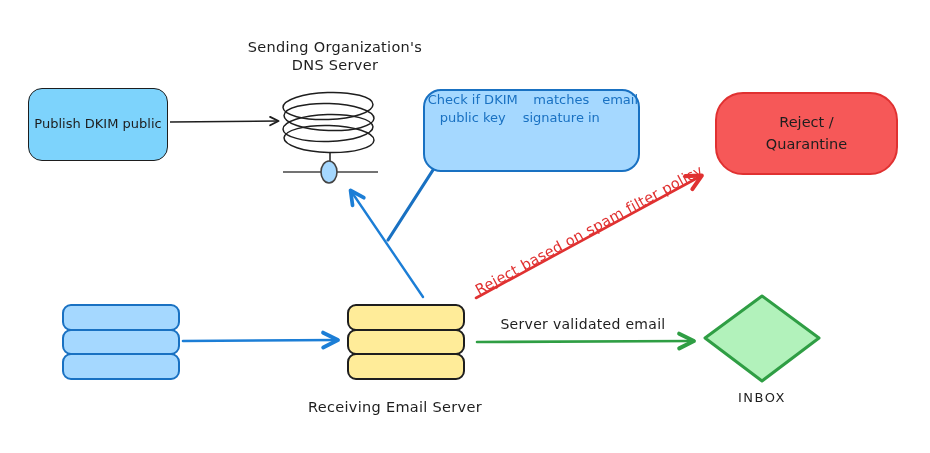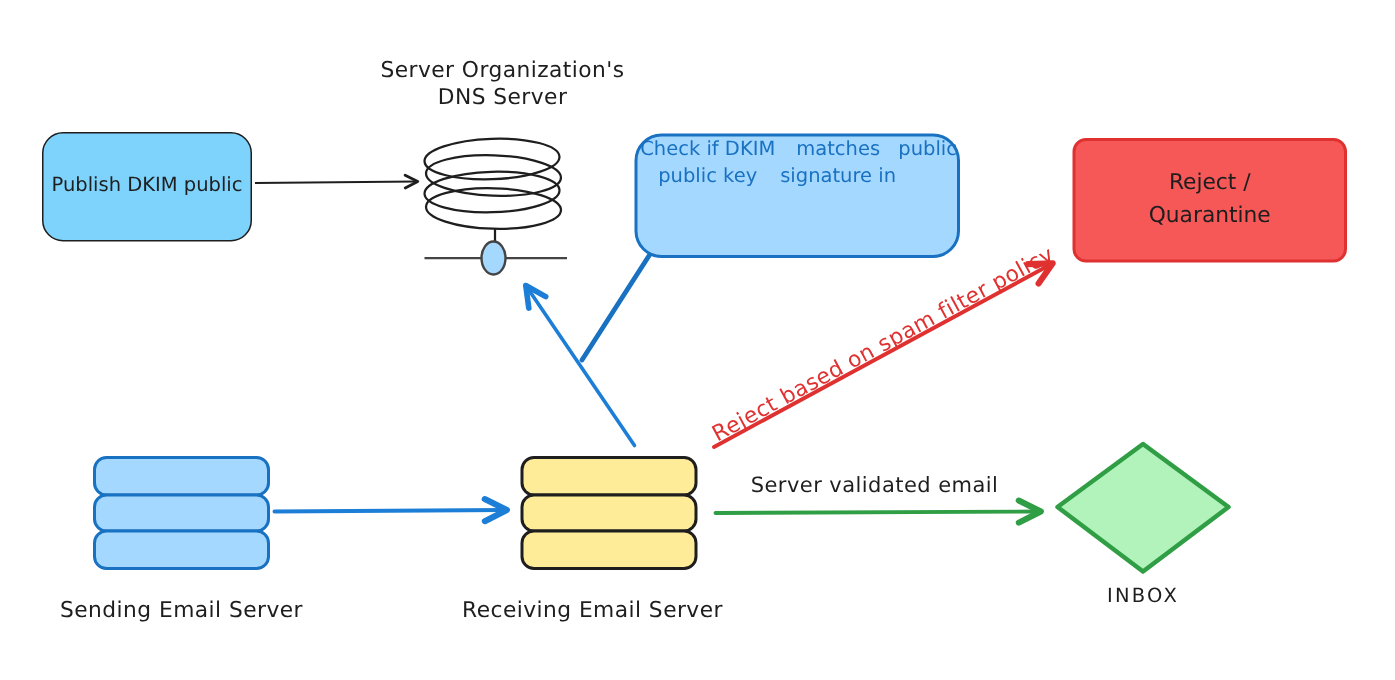--- a/index.html
+++ b/index.html
@@ -37,21 +37,21 @@
     left: 423px; top: 89px; width: 217px; height: 83px;
     border: 2.6px solid #1971c2; border-radius: 18px;
     background: #a5d8ff; color: #1971c2;
     display: flex; flex-direction: row; justify-content: center;
     text-align: center; font-size: 13px; line-height: 1.4;
   }
 
   
   .reject-box {
     left: 715px; top: 92px; width: 183px; height: 83px;
-    border: 2.6px solid #e03131; border-radius: 9px;
+    border: 2.6px solid #e03131; border-radius: 28px;
     background: #f65858; color: #1e1e1e;
     display: flex; flex-direction: column; justify-content: center;
     text-align: center; font-size: 14.5px; line-height: 1.45;
   }
 
   
   .server-stack { display: flex; flex-direction: column; width: 118px; height: 76px; }
   .server-stack .seg { flex: 1; border-radius: 9px; }
   .server-stack .seg + .seg { margin-top: -2px; }
   .server-blue { left: 62px; top: 304px; }
@@ -115,51 +115,50 @@
     <line x1="433" y1="170" x2="388" y2="240" stroke="#1971c2" stroke-width="3.2" stroke-linecap="round"></line>
 
     <line x1="476" y1="298" x2="701" y2="176" stroke="#e03131" stroke-width="2.6" stroke-linecap="round" marker-end="url(#ah-red)"></line>
 
     <line x1="477" y1="342" x2="693" y2="341" stroke="#2f9e44" stroke-width="2.6" stroke-linecap="round" marker-end="url(#ah-green)"></line>
 
     <path d="M 762 296 L 819 338 L 762 381 L 705 338 Z" fill="#b2f2bb" stroke="#2f9e44" stroke-width="3" stroke-linejoin="round"></path>
   </svg>
 
   <div class="abs node-label dns-title">
-    <div>Server Organization's</div>
+    <div>Sending Organization's</div>
     <div>DNS Server</div>
   </div>
 
   <div class="abs publish-box">
     <div>Publish DKIM public</div>
   </div>
 
   <div class="abs check-bubble">
     <div>Check if DKIM public key</div>
     <div>matches signature in</div>
-    <div>public</div>
+    <div>email</div>
   </div>
 
   <div class="abs reject-box">
     <div>Reject /</div>
     <div>Quarantine</div>
   </div>
 
   <div class="abs server-stack server-blue">
     <div class="seg"></div>
     <div class="seg"></div>
     <div class="seg"></div>
   </div>
 
   <div class="abs server-stack server-yellow">
     <div class="seg"></div>
     <div class="seg"></div>
     <div class="seg"></div>
   </div>
 
-  <div class="abs node-label label-sending">Sending Email Server</div>
   <div class="abs node-label label-inbox">INBOX</div>
   <div class="abs node-label label-receiving">Receiving Email Server</div>
 
   <div class="abs accept-label">Server validated email</div>
   <div class="abs reject-arrow-label">Reject based on spam filter policy</div>
 
 </div>
 
 </body></html>

